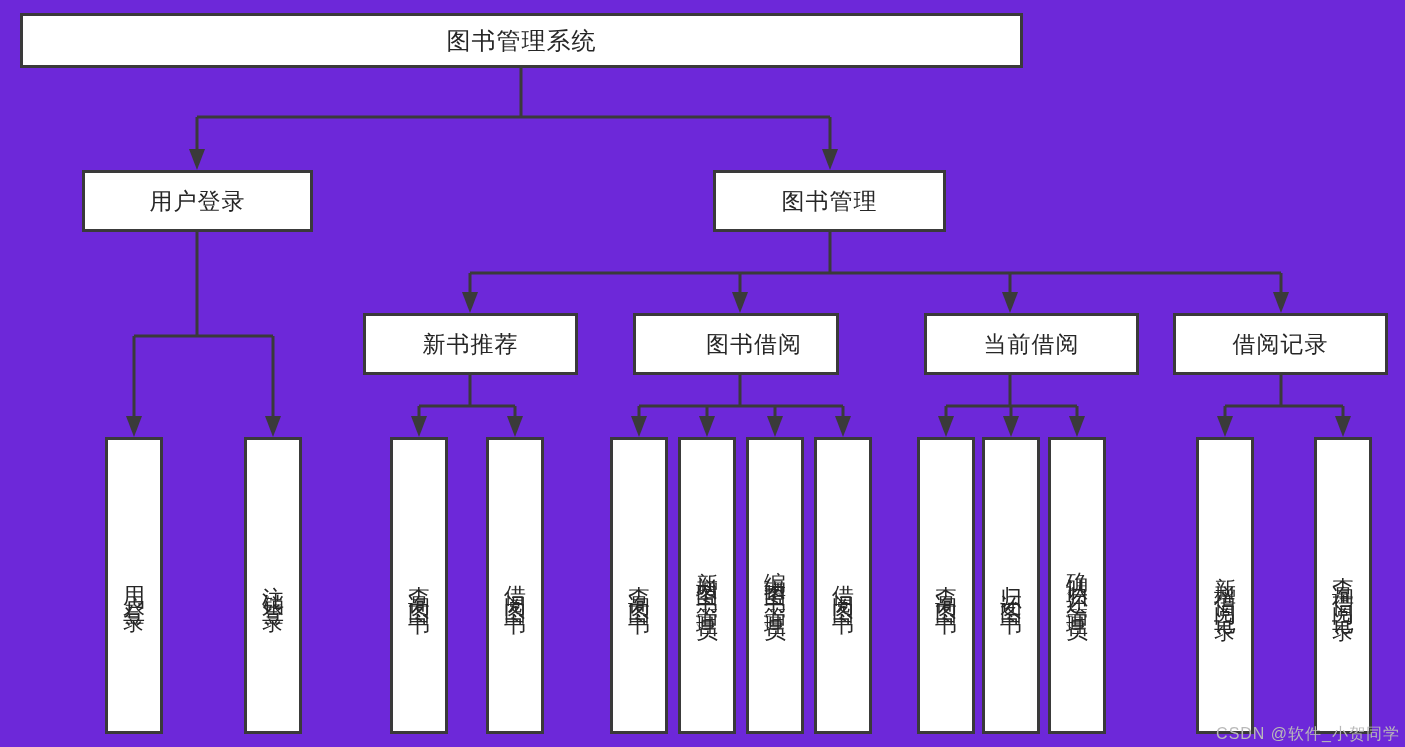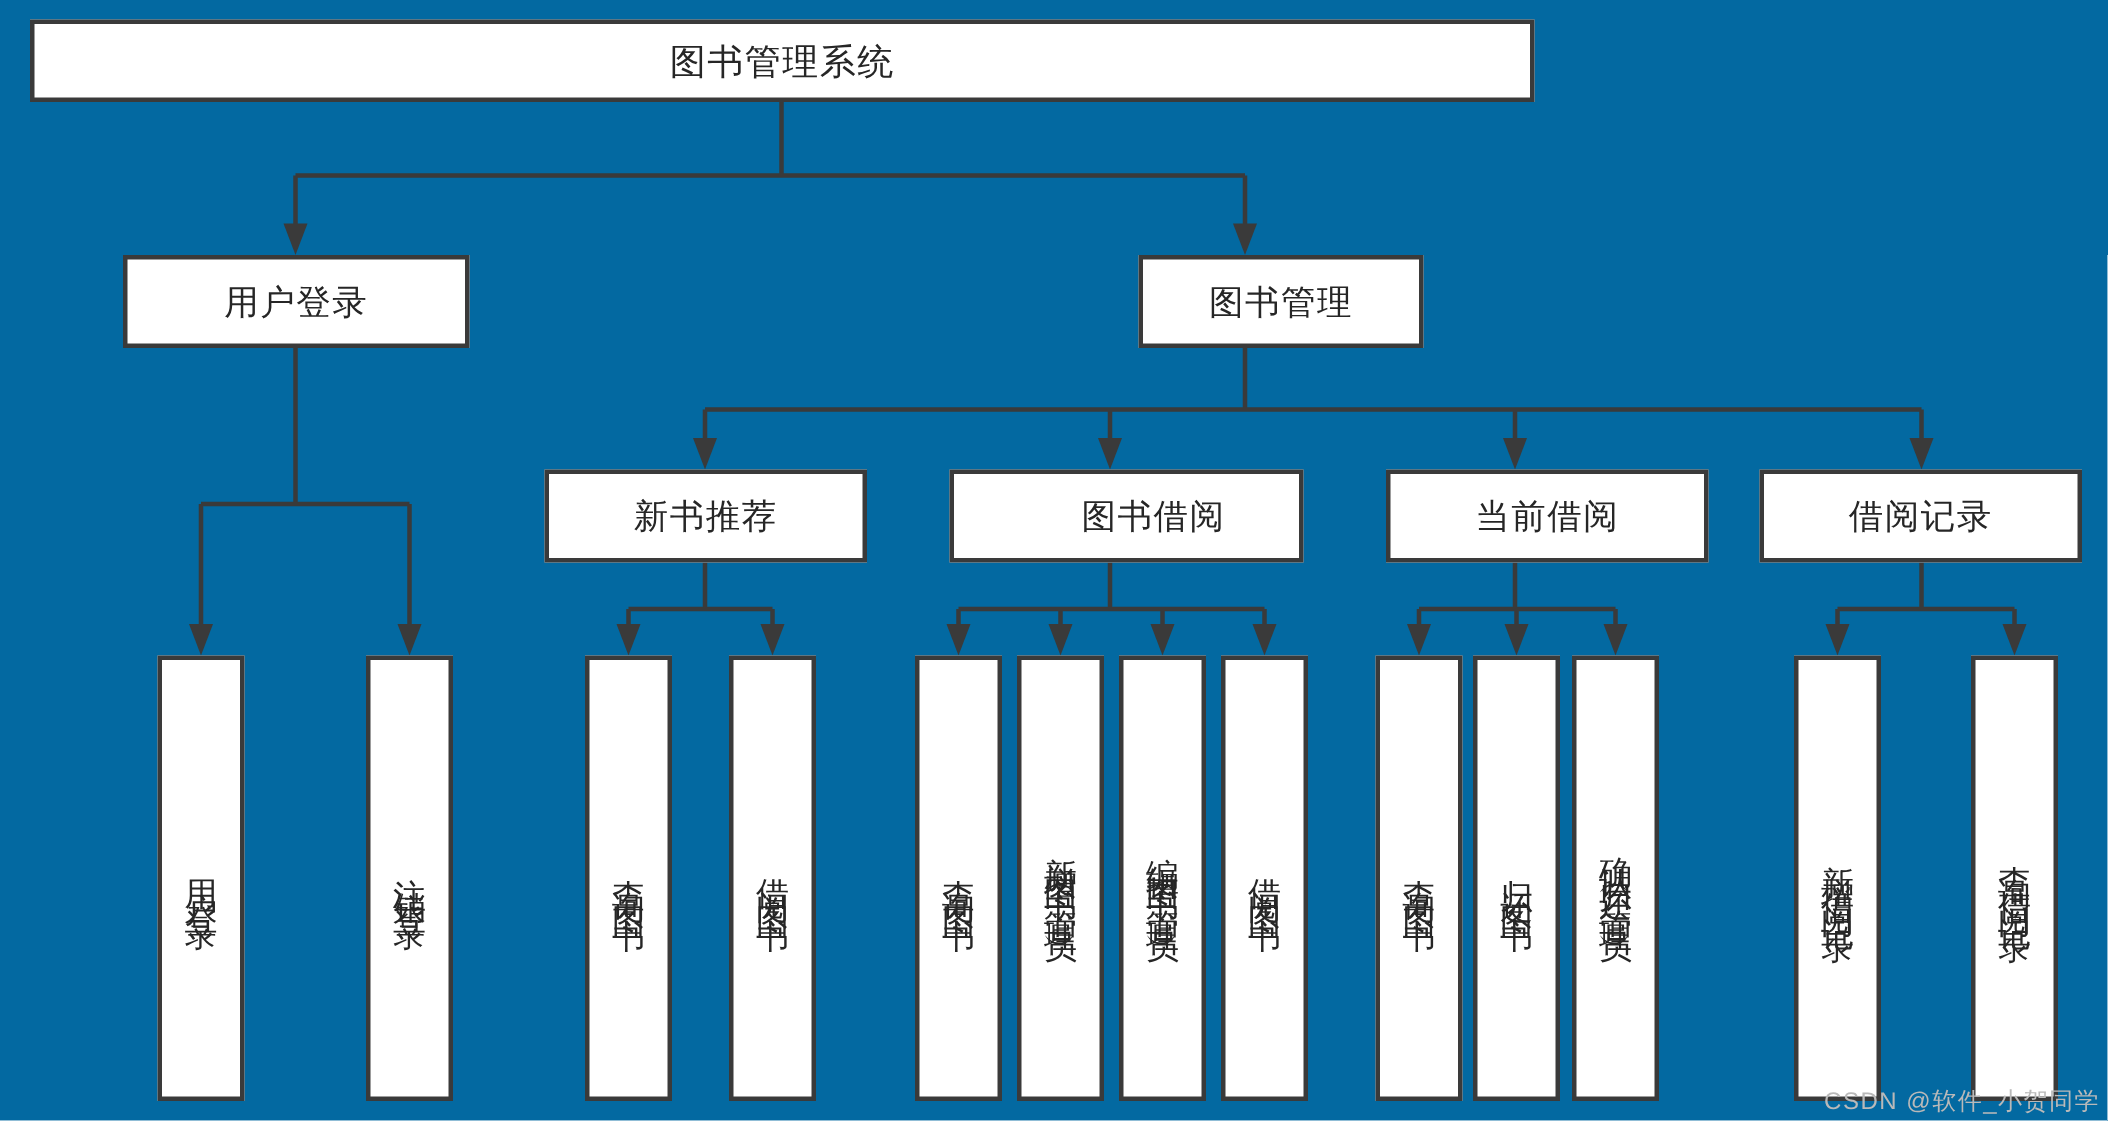--- a/index.html
+++ b/index.html
@@ -1,20 +1,20 @@
 <!DOCTYPE html>
 <html><head>
 <meta charset="utf-8">
 <style>
   html, body { margin: 0; padding: 0; background: #ffffff; }
   .canvas {
     position: relative;
     width: 1405px;
     height: 747px;
-    background: #0369a1;
+    background: #6d28d9;
     font-family: "Liberation Sans", sans-serif;
     overflow: hidden;
   }
   .connectors {
     position: absolute;
     left: 0; top: 0;
     width: 1405px; height: 747px;
     z-index: 1;
   }
   .node {
@@ -95,28 +95,28 @@
     </g>
   </svg>
 
   <div class="node" style="left:20px; top:13px; width:1003px; height:55px;">
     <span class="h-label root-label">图书管理系统</span>
   </div>
 
   <div class="node" style="left:82px; top:170px; width:231px; height:62px;">
     <span class="h-label">用户登录</span>
   </div>
-  <div class="node" style="left:713px; top:170px; width:190px; height:62px;margin-left:46px;">
+  <div class="node" style="left:713px; top:170px; width:233px; height:62px;">
     <span class="h-label">图书管理</span>
   </div>
 
   <div class="node" style="left:363px; top:313px; width:215px; height:62px;text-align:right;">
     <span class="h-label">新书推荐</span>
   </div>
-  <div class="node" style="left:633px; top:313px; width:236px; height:62px;padding-left:36px;">
+  <div class="node" style="left:633px; top:313px; width:206px; height:62px;padding-left:36px;">
     <span class="h-label">图书借阅</span>
   </div>
   <div class="node" style="left:924px; top:313px; width:215px; height:62px;">
     <span class="h-label">当前借阅</span>
   </div>
   <div class="node" style="left:1173px; top:313px; width:215px; height:62px;">
     <span class="h-label">借阅记录</span>
   </div>
 
   <div class="node leaf" style="left:105px; top:437px; width:58px; height:297px;">

